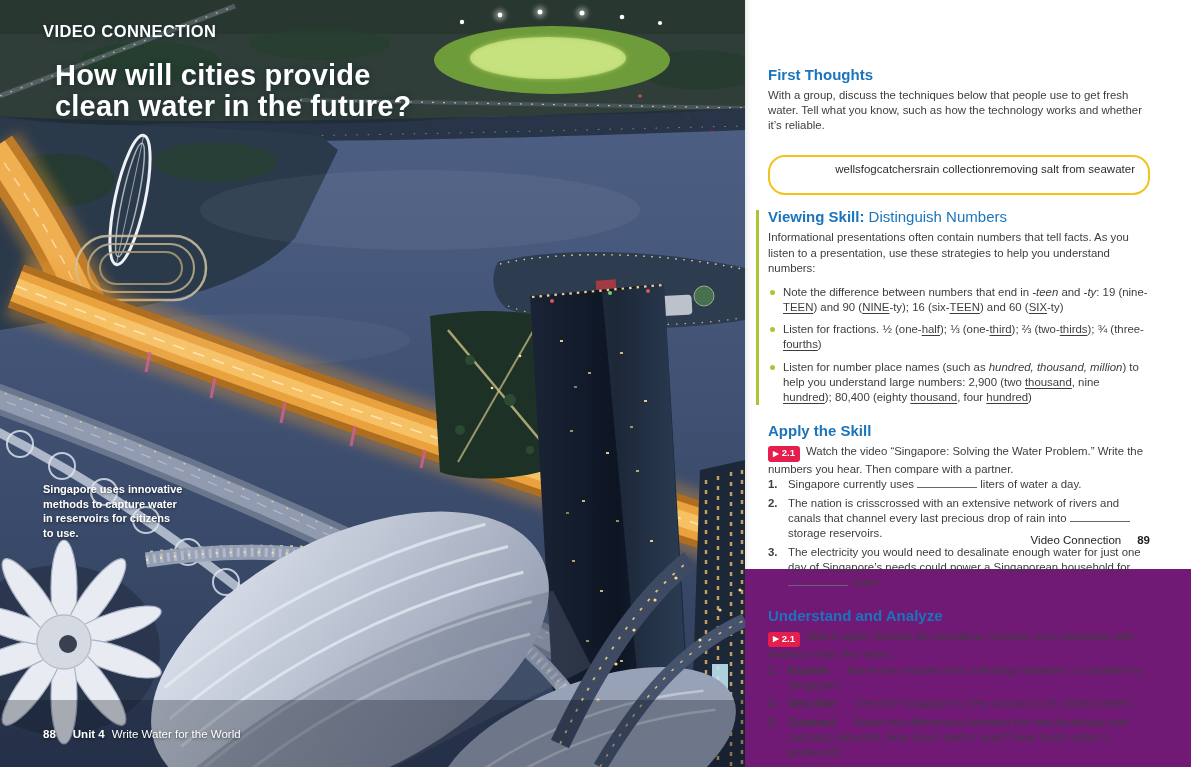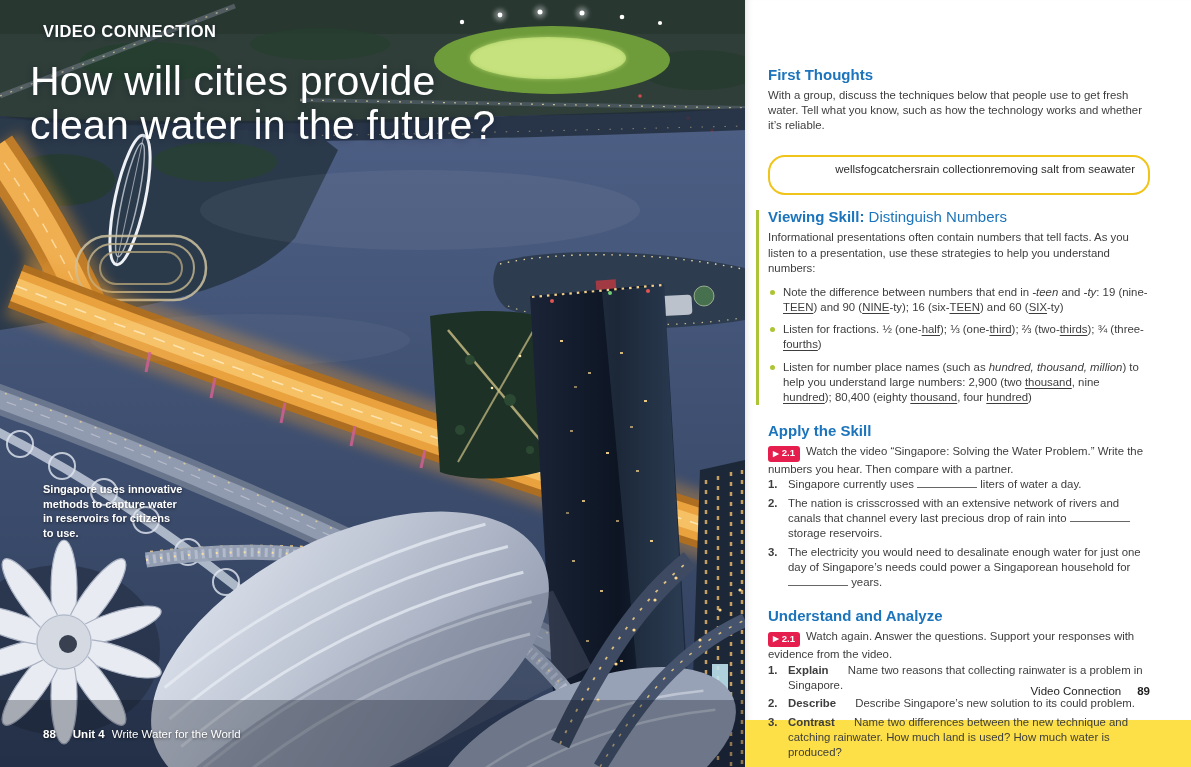--- a/index.html
+++ b/index.html
@@ -1,32 +1,32 @@
 <!DOCTYPE html>
 <html style="--heading-blue: #1b74bc; --accent-green: #aec437; --word-box-border: #f0c419; --badge-red: #e61e4d; --frames-bg: #fcf3d9; --frames-title: #2d2e83;"><head>
 <meta charset="utf-8">
 <style>
   html,body{margin:0;padding:0}
   body{width:1191px;height:767px;overflow:hidden;background:#fff;
        font-family:"Liberation Sans",sans-serif;-webkit-font-smoothing:antialiased}
-  .spread{position:relative;width:1191px;height:767px;background:#fde047}
+  .spread{position:relative;width:1191px;height:767px;background:#701a75}
 
   
   .page-left{position:absolute;left:0;top:0;width:745px;height:767px;overflow:hidden;background:#3c4c6b}
   .page-left svg{display:block;width:745px;height:767px}
   .overlay{position:absolute;color:#fff}
   .kicker{left:43px;top:22px;font-size:16.5px;font-weight:bold;letter-spacing:.4px;text-shadow:0 1px 4px rgba(5,15,35,.45)}
-  .photo-title{left:30px;top:60px;font-size:41px;line-height:1.07;font-weight:400;letter-spacing:.2px;text-shadow:0 1px 7px rgba(8,18,40,.4)}
+  .photo-title{left:55px;top:60px;font-size:29px;line-height:1.07;font-weight:700;letter-spacing:.2px;text-shadow:0 1px 7px rgba(8,18,40,.4)}
   .photo-caption{left:43px;top:482px;width:140px;font-size:11px;font-weight:bold;line-height:1.32;text-shadow:0 1px 3px rgba(0,0,0,.55)}
   .footer-left{left:43px;top:728px;font-size:11.5px;text-shadow:0 1px 3px rgba(0,0,0,.55)}
   .footer-left .pn{font-weight:bold;margin-right:17px}
   .footer-left .unit{font-weight:bold;margin-right:7px}
 
   
-  .page-right{position:absolute;left:745px;top:0;width:446px;height:720px;background:#fff;
+  .page-right{position:absolute;left:745px;top:0;width:446px;height:569px;background:#fff;
       box-sizing:border-box;padding:66px 41px 0 23px;color:#3d3d3d;
       box-shadow:inset 7px 0 9px -8px rgba(0,0,0,.22)}
   h2{margin:0 0 5px;font-size:15px;color:var(--heading-blue,#1b74bc)}
   .page-right p{margin:0;font-size:11.4px;line-height:1.33}
   .word-box{margin-top:22px;border:2.5px solid var(--word-box-border,#f0c419);border-radius:17px;
       padding:6px 13px 18px;display:flex;justify-content:flex-end;align-items:center;
       font-size:11.5px;color:#2c2c2c}
   section.vs{margin-top:13px;position:relative}
   section.vs::before{content:"";position:absolute;left:-12px;top:2px;bottom:0;width:3px;background:var(--accent-green,#aec437)}
   .vs h2 .rest{font-weight:normal}

